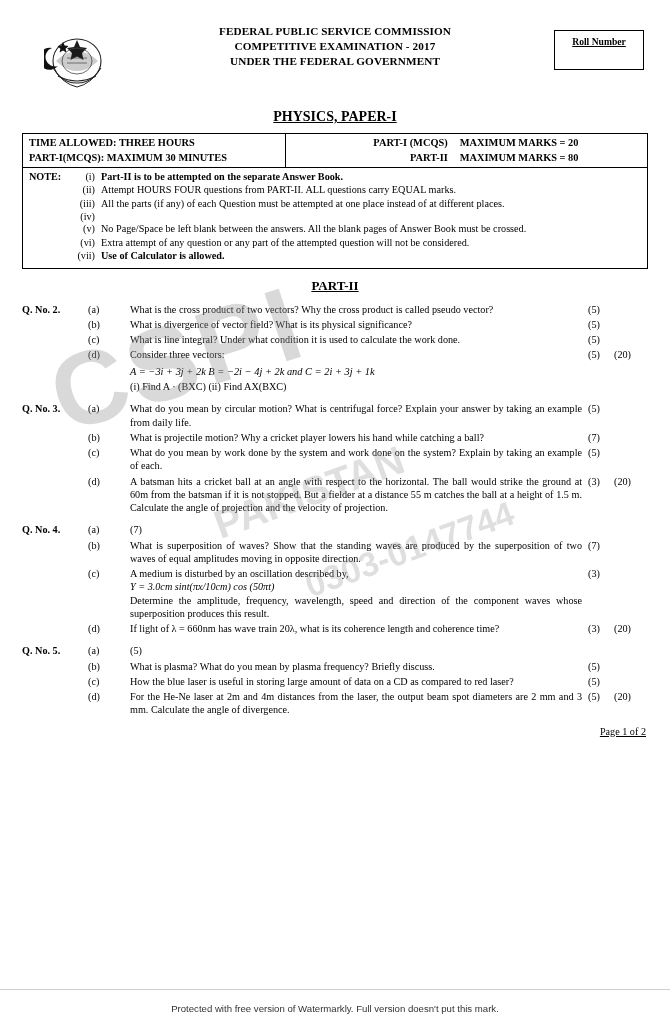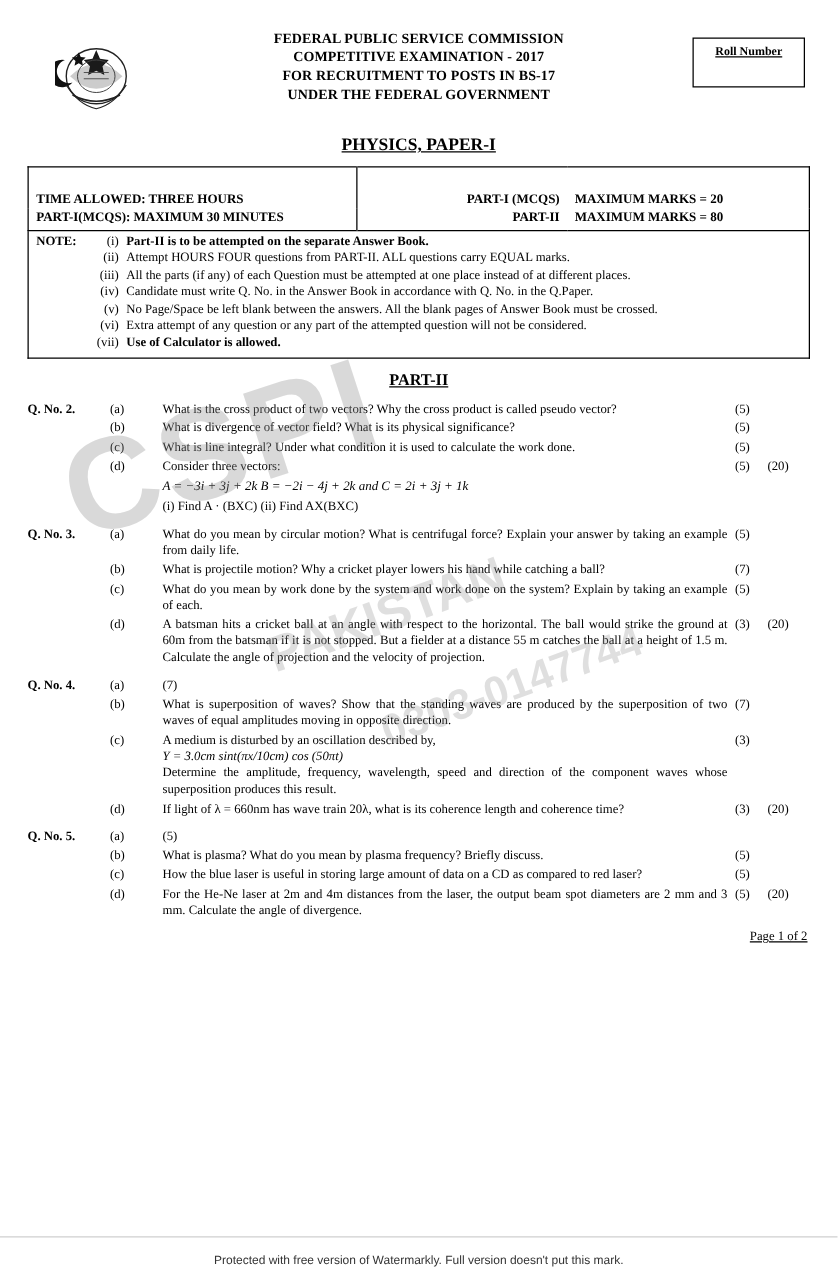--- a/index.html
+++ b/index.html
@@ -75,21 +75,21 @@
     font-size:10.4px;
   }
   .info-table td{
     border:none;
     padding:2px 6px;
   }
   .info-table .vline{
     border-left:1px solid #000;
     text-align:right;
   }
-  .info-table tr.row1 td{padding-top:20px;margin-top:36px;}
+  .info-table tr.row1 td{padding-top:3px;margin-top:36px;}
   .info-table tr.row2 td{padding-bottom:4px;}
   
   .note-box{
     width:100%;
     border:1px solid #000;
     border-top:none;
     box-sizing:border-box;
     padding:3px 6px 4px 6px;
   }
   .note-row{
@@ -239,21 +239,20 @@
       <path d="M19 14 l1.6 3.6 3.9 .4 -2.9 2.7 .8 3.9 -3.4 -2 -3.4 2 .8 -3.9 -2.9 -2.7 3.9 -.4 z" fill="#111"></path>
       <path d="M14 48 q19 10 38 0" fill="none" stroke="#222" stroke-width="1.2"></path>
       <path d="M9 40 q10 16 24 19 q14 -3 24 -19" fill="none" stroke="#222" stroke-width="1"></path>
       <ellipse cx="33" cy="33" rx="15" ry="13" fill="none" stroke="#444" stroke-width=".8"></ellipse>
       <path d="M23 30 h20 M23 35 h20" stroke="#444" stroke-width=".7"></path>
     </svg>
 
     <div class="title-block">
       <div>FEDERAL PUBLIC SERVICE COMMISSION</div>
       <div>COMPETITIVE EXAMINATION - 2017</div>
-      <div>FOR RECRUITMENT TO POSTS IN BS-17</div>
       <div>UNDER THE FEDERAL GOVERNMENT</div>
     </div>
 
     <div class="roll-box">
       <span>Roll Number</span>
     </div>
   </div>
 
   <div class="paper-title">PHYSICS, PAPER-I</div>
 
@@ -288,21 +287,20 @@
 
     <div class="note-row">
       <div class="note-lbl"></div>
       <div class="note-num">(iii)</div>
       <div class="note-txt">All the parts (if any) of each Question must be attempted at one place instead of at different places.</div>
     </div>
 
     <div class="note-row">
       <div class="note-lbl"></div>
       <div class="note-num">(iv)</div>
-      <div class="note-txt">Candidate must write Q. No. in the Answer Book in accordance with Q. No. in the Q.Paper.</div>
     </div>
 
     <div class="note-row">
       <div class="note-lbl"></div>
       <div class="note-num">(v)</div>
       <div class="note-txt">No Page/Space be left blank between the answers. All the blank pages of Answer Book must be crossed.</div>
     </div>
 
     <div class="note-row">
       <div class="note-lbl"></div>

